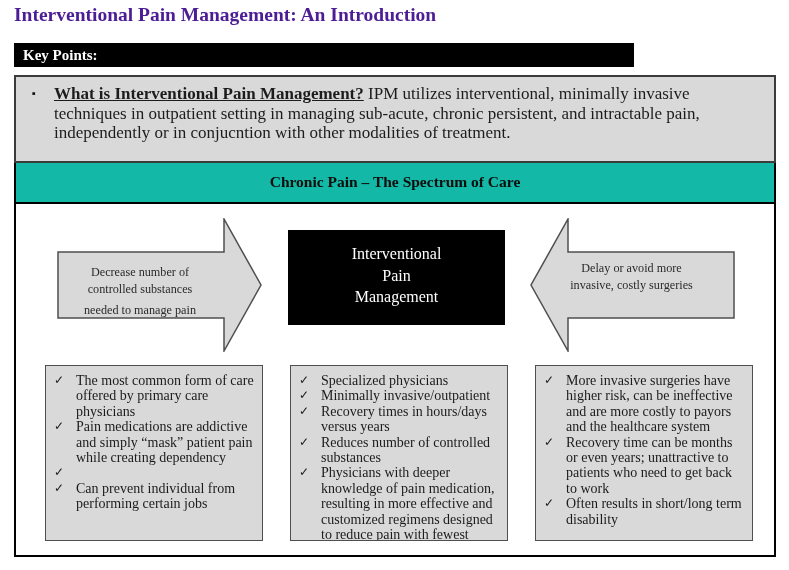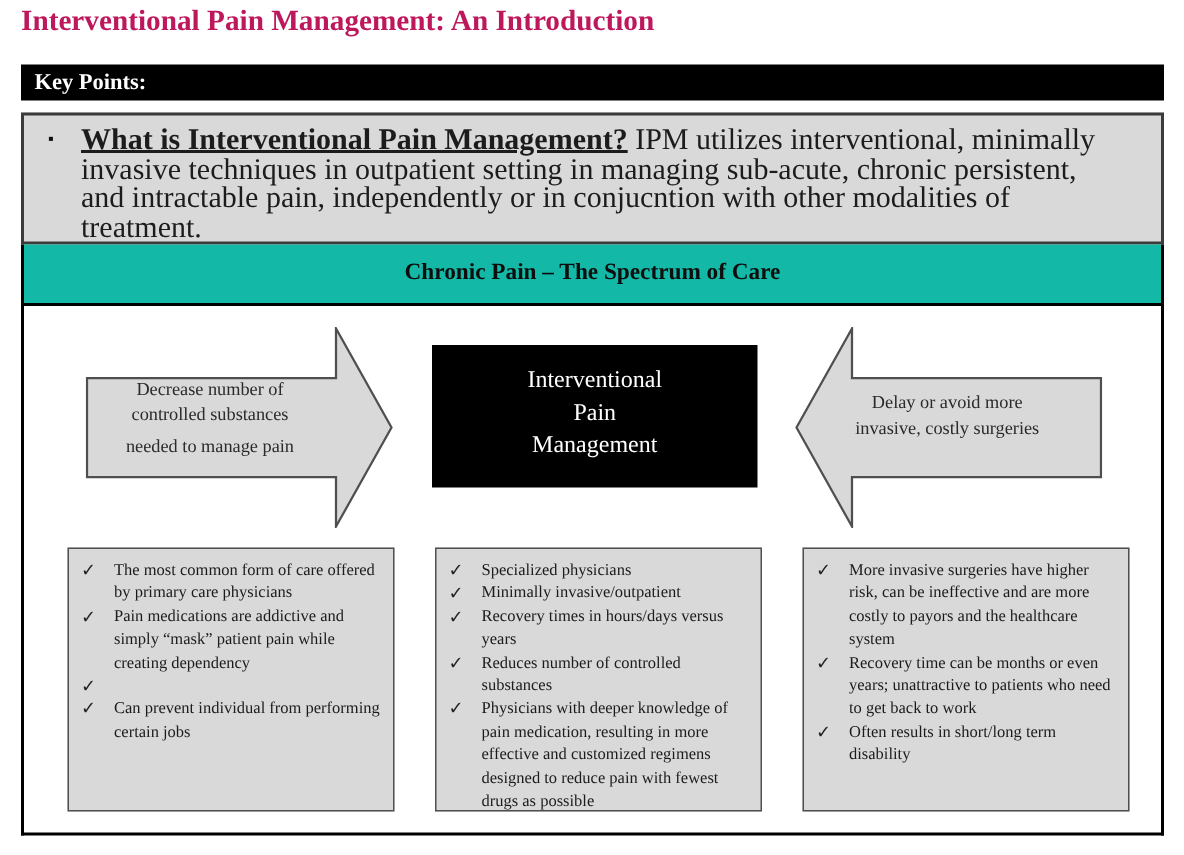--- a/index.html
+++ b/index.html
@@ -2,46 +2,46 @@
 <html><head>
 <meta charset="utf-8">
 <style>
   html,body{margin:0;padding:0;background:#ffffff;}
   #page{
     position:relative;width:789px;height:570px;background:#ffffff;
     font-family:"Liberation Serif","DejaVu Serif",serif;color:#1a1a1a;overflow:hidden;
   }
   .abs{position:absolute;box-sizing:border-box;}
   
-  #doc-title{left:14px;top:4px;width:760px;font-size:19.5px;font-weight:bold;color:#be185d;}
+  #doc-title{left:14px;top:4px;width:760px;font-size:19.5px;font-weight:bold;color:#4c1d95;}
   
-  #kp-bar{left:14px;top:43px;width:762px;height:24px;background:#000000;color:#ffffff;
+  #kp-bar{left:14px;top:43px;width:620px;height:24px;background:#000000;color:#ffffff;
     font-size:15px;font-weight:bold;line-height:24px;padding-left:9px;}
   
   #kp-box{left:14px;top:75px;width:762px;height:88px;background:#d9d9d9;
     border:2px solid #3b3b3b;display:flex;align-items:flex-start;padding:7px 26px 0 16px;}
   #kp-bullet{flex:0 0 22px;font-size:11px;padding-top:3px;color:#111;}
-  #kp-text{flex:1;font-size:20px;line-height:19.5px;color:#1c1c1c;}
+  #kp-text{flex:1;font-size:17px;line-height:19.5px;color:#1c1c1c;}
   #kp-text .lead{font-weight:bold;text-decoration:underline;}
   
   #spec-header{left:14px;top:163px;width:762px;height:41px;border:2px solid #000;border-top:none;
     text-align:center;font-weight:bold;font-size:15.5px;line-height:38px;color:#0d0d0d;background:#14b8a6;}
   
   #diagram{left:14px;top:204px;width:762px;height:353px;border:2px solid #000;border-top:none;background:#fff;}
   .arrow-svg{position:absolute;}
   .arrow-text{position:absolute;text-align:center;font-size:12.2px;color:#2a2a2a;line-height:17px;}
   .arrow-text .pre{white-space:pre-line;margin:0;}
   .arrow-text .p2{margin:4px 0 0 0;}
   #center-box{left:272px;top:26px;width:217px;height:95px;background:#000;color:#ffffff;
     text-align:center;font-size:16px;line-height:21.5px;white-space:pre-line;padding-top:13px;}
   .col-box{top:161px;width:218px;height:176px;background:#d9d9d9;border:1.5px solid #4f4f4f;
     padding:7px 4px 0 8px;overflow:hidden;}
   .li{display:flex;align-items:flex-start;}
   .check{flex:0 0 22px;font-size:12px;line-height:15.4px;color:#222;}
-  .li-text{flex:1;font-size:11px;line-height:15.4px;color:#1b1b1b;padding-right:2px;}
+  .li-text{flex:1;font-size:14px;line-height:15.4px;color:#1b1b1b;padding-right:2px;}
 </style>
 </head>
 <body>
 
 <div id="page">
 
   <div class="abs" id="doc-title">Interventional Pain Management: An Introduction</div>
 
   <div class="abs" id="kp-bar">Key Points:</div>
 
@@ -50,21 +50,21 @@
     <span id="kp-text"><span class="lead">What is Interventional Pain Management?</span><span> IPM utilizes interventional, minimally invasive techniques in outpatient setting in managing sub-acute, chronic persistent, and intractable pain, independently or in conjucntion with other modalities of treatment.</span></span>
   </div>
 
   <div class="abs" id="spec-header">Chronic Pain – The Spectrum of Care</div>
 
   <div class="abs" id="diagram">
 
     <svg class="arrow-svg" style="left:41px;top:14px;" width="205" height="134" viewBox="0 0 205 134">
       <polygon points="1,34 167,34 167,1 204,67 167,133 167,100 1,100" fill="#d9d9d9" stroke="#4f4f4f" stroke-width="1.5"></polygon>
     </svg>
-    <div class="arrow-text" style="left:48px;top:47px;width:152px;">
+    <div class="arrow-text" style="left:48px;top:60px;width:152px;">
       <p class="pre">Decrease number of
 controlled substances</p>
       <p class="pre p2">needed to manage pain</p>
     </div>
 
     <div class="abs" id="center-box">Interventional
 Pain
 Management</div>
 
     <svg class="arrow-svg" style="left:514px;top:14px;" width="205" height="134" viewBox="0 0 205 134">

